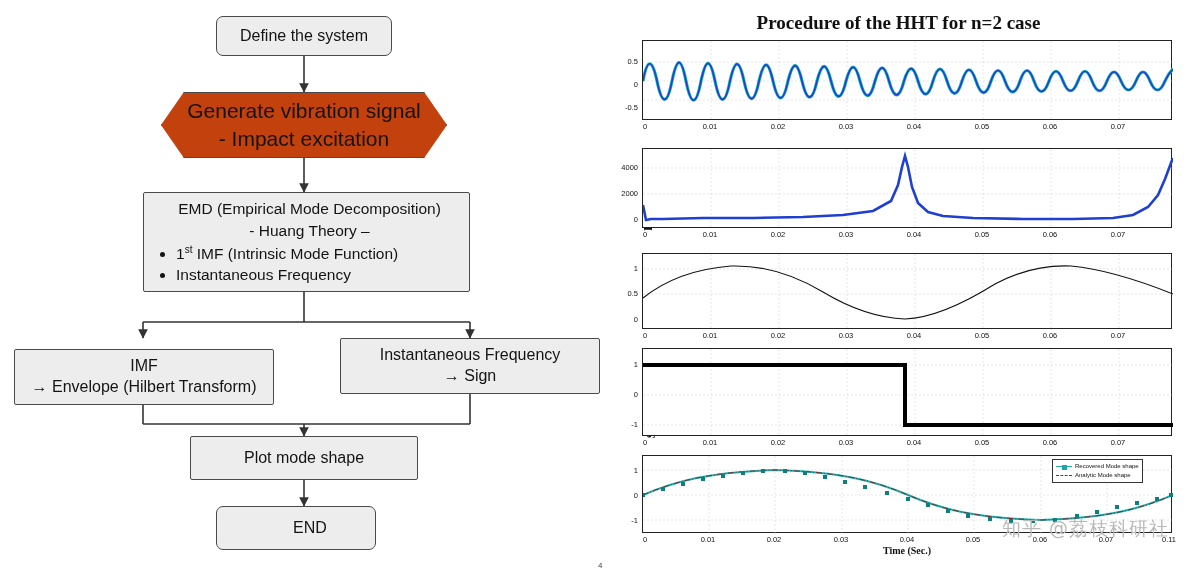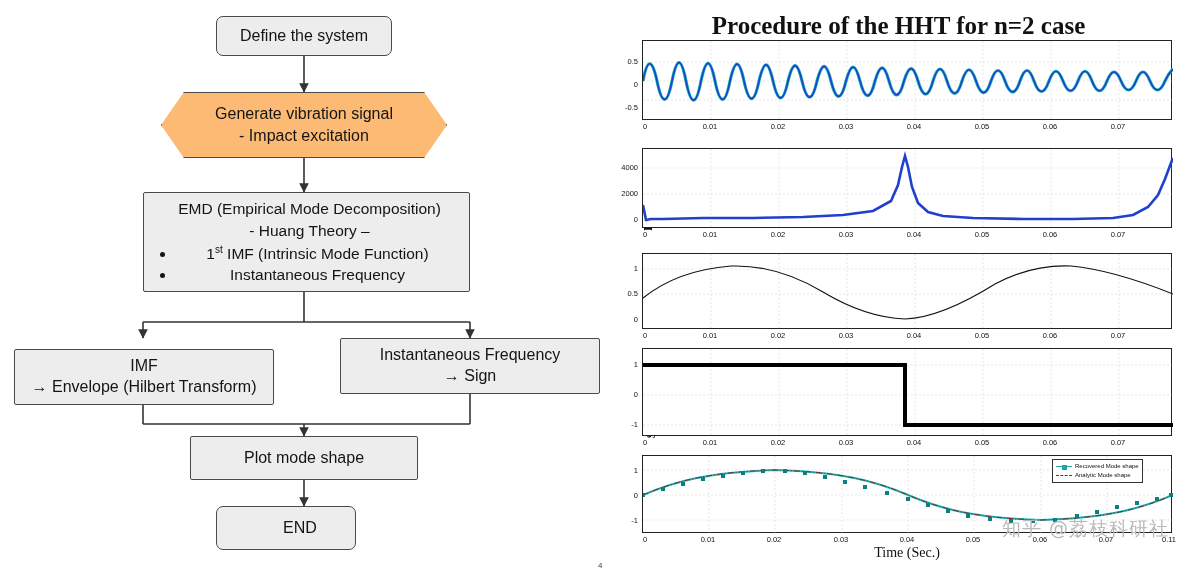--- a/index.html
+++ b/index.html
@@ -13,55 +13,55 @@
   
   .flow{position:absolute;left:0;top:0;width:600px;height:572px;}
   .node{
     position:absolute;background:#ededed;border:1.5px solid #4a4a4a;
     display:flex;align-items:center;justify-content:center;
     text-align:center;color:#141414;font-size:16px;line-height:1.3;
     box-sizing:border-box;
   }
   .rounded{border-radius:7px;}
   .hex{
-    position:absolute;background:#fdba74;border:1.5px solid #4a4a4a;
+    position:absolute;background:#c2410c;border:1.5px solid #4a4a4a;
     box-sizing:border-box;
     display:flex;align-items:center;justify-content:center;text-align:center;
-    color:#141414;font-size:16px;line-height:1.35;
+    color:#141414;font-size:21px;line-height:1.35;
     clip-path:polygon(8% 0,92% 0,100% 50%,92% 100%,8% 100%,0 50%);
   }
   .rect{border-radius:2px;}
   .node .inner{padding:4px 10px;}
   .lines{position:absolute;left:0;top:0;width:600px;height:572px;}
   .bullets{text-align:left;font-size:15.5px;line-height:1.35;}
   .bullets .ctr{text-align:center;}
   .bullets ul{margin:0;padding-left:16px;}
-  .bullets li{margin:0;text-align:center;}
+  .bullets li{margin:0;}
   sup{font-size:10px;vertical-align:super;}
 
   
   .right{position:absolute;left:600px;top:0;width:597px;height:572px;}
   .rtitle{
     position:absolute;top:12px;left:0;width:597px;text-align:center;
-    font-family:"Liberation Serif", serif;font-weight:bold;font-size:25px;color:#111;
+    font-family:"Liberation Serif", serif;font-weight:bold;font-size:19px;color:#111;
   }
   .plot{position:absolute;border:1px solid #222;background:#fff;box-sizing:border-box;}
   .ylab{
     position:absolute;font-family:"Liberation Serif", serif;font-weight:bold;
     font-size:11.5px;color:#111;
     transform-origin:50% 50%;
     white-space:nowrap;text-align:center;
   }
   .xticks{position:absolute;font-size:7.5px;color:#111;}
   .xtick{position:absolute;transform:translateX(-50%);}
   .yticks{position:absolute;font-size:7.5px;color:#111;}
   .ytick{position:absolute;transform:translateY(-50%);text-align:right;}
   .xaxis-title{
-    position:absolute;font-family:"Liberation Serif", serif;font-weight:normal;
-    font-size:14px;color:#111;text-align:center;
+    position:absolute;font-family:"Liberation Serif", serif;font-weight:bold;
+    font-size:10px;color:#111;text-align:center;
   }
   .legend{
     position:absolute;border:1px solid #333;background:#fff;
     font-size:6px;color:#111;padding:2px 3px;line-height:1.5;
   }
   .legend .row{display:flex;align-items:center;gap:3px;white-space:nowrap;}
   .sw{width:16px;height:0;border-top:1.4px solid #000;display:inline-block;position:relative;}
   .sw.teal{border-top:1.5px solid #1aa8a8;}
   .sw.teal:after{content:"";position:absolute;left:6px;top:-2.5px;width:5px;height:5px;background:#1aa8a8;}
   .sw.dash{border-top:1.4px dashed #7a2b2b;}
@@ -130,21 +130,21 @@
 
     <div class="node rect" style="left:340px;top:338px;width:260px;height:56px;">
       <span class="inner" style="white-space:pre-line;">Instantaneous Frequency
 → Sign</span>
     </div>
 
     <div class="node rect" style="left:190px;top:436px;width:228px;height:44px;">
       <span class="inner">Plot mode shape</span>
     </div>
 
-    <div class="node rounded" style="left:216px;top:506px;width:140px;height:44px;padding-left:28px;">
+    <div class="node rounded" style="left:216px;top:506px;width:160px;height:44px;padding-left:28px;">
       <span class="inner">END</span>
     </div>
   </div>
 
   <div class="right">
 
     <div class="rtitle">Procedure of the HHT for n=2 case</div>
 
     <div class="ylab" style="left:-6px;top:82px;width:110px;transform:rotate(-90deg);">1ˢᵗ IMF (mm)</div>
     <div class="yticks" style="left:14px;top:0;">

